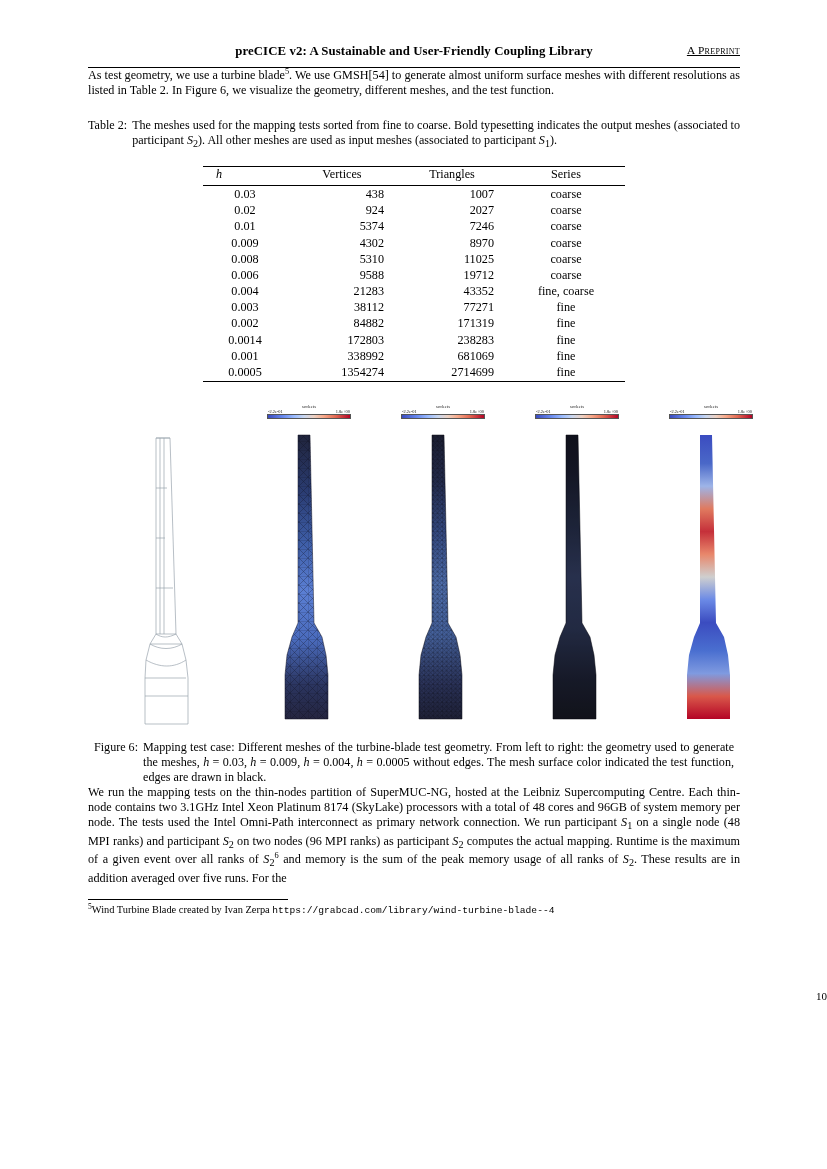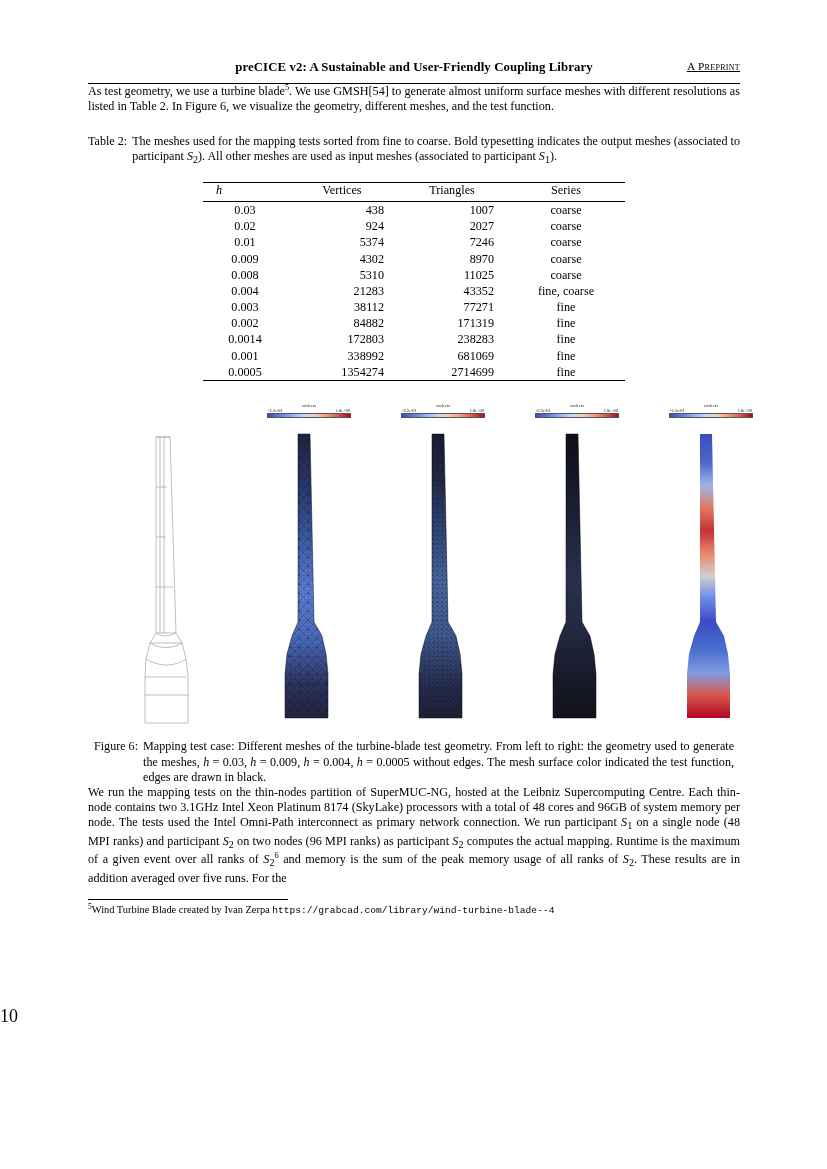--- a/index.html
+++ b/index.html
@@ -10,21 +10,21 @@
   body {
     width: 827px;
     height: 1169px;
     position: relative;
     font-family: "Liberation Serif", serif;
     color: #000000;
     overflow: hidden;
   }
   .page {
     position: absolute;
-    left: 0; top: 16px;
+    left: 0; top: 0;
     width: 827px;
     height: 869px;
   }
   .content {
     position: absolute;
     left: 88px;
     top: 44px;
     width: 652px;
   }
   
@@ -177,22 +177,22 @@
     margin-top: 3px;
     text-indent: 0;
   }
   .footnote sup { font-size: 7.6px; }
   .fnmono { font-family: "Liberation Mono", monospace; font-size: 9.6px; }
 
   .pagenum {
     position: absolute;
     left: 0; right: 0;
     top: 990px;
-    text-align: left;
-    font-size: 18px;
+    text-align: right;
+    font-size: 11px;
   }
   svg { display: block; }
 </style>
 </head>
 <body>
 
 <div class="page">
   <div class="content">
 
     <div class="runhead">
@@ -242,20 +242,26 @@
           <tr>
             <td class="c-h">0.009</td>
             <td class="c-v">4302</td>
             <td class="c-t">8970</td>
             <td class="c-s bold">coarse</td>
           </tr>
           <tr>
             <td class="c-h">0.008</td>
             <td class="c-v">5310</td>
             <td class="c-t">11025</td>
+            <td class="c-s">coarse</td>
+          </tr>
+          <tr>
+            <td class="c-h">0.006</td>
+            <td class="c-v">9588</td>
+            <td class="c-t">19712</td>
             <td class="c-s">coarse</td>
           </tr>
           <tr>
             <td class="c-h">0.004</td>
             <td class="c-v">21283</td>
             <td class="c-t">43352</td>
             <td class="c-s">fine, coarse</td>
           </tr>
           <tr>
             <td class="c-h">0.003</td>

